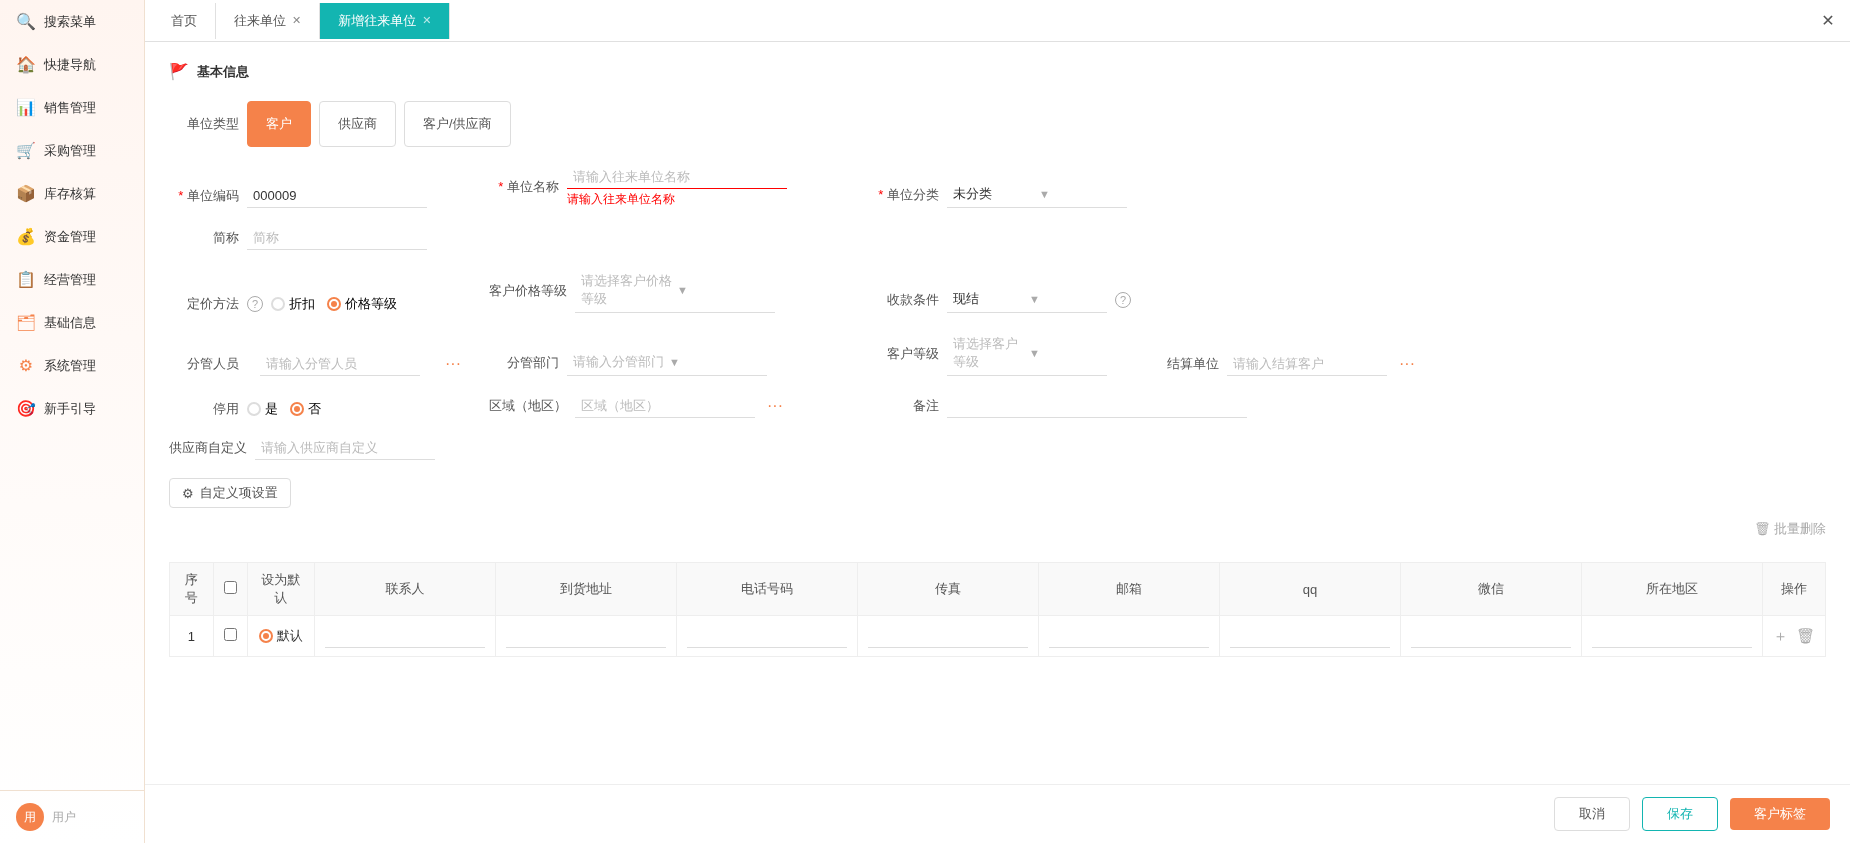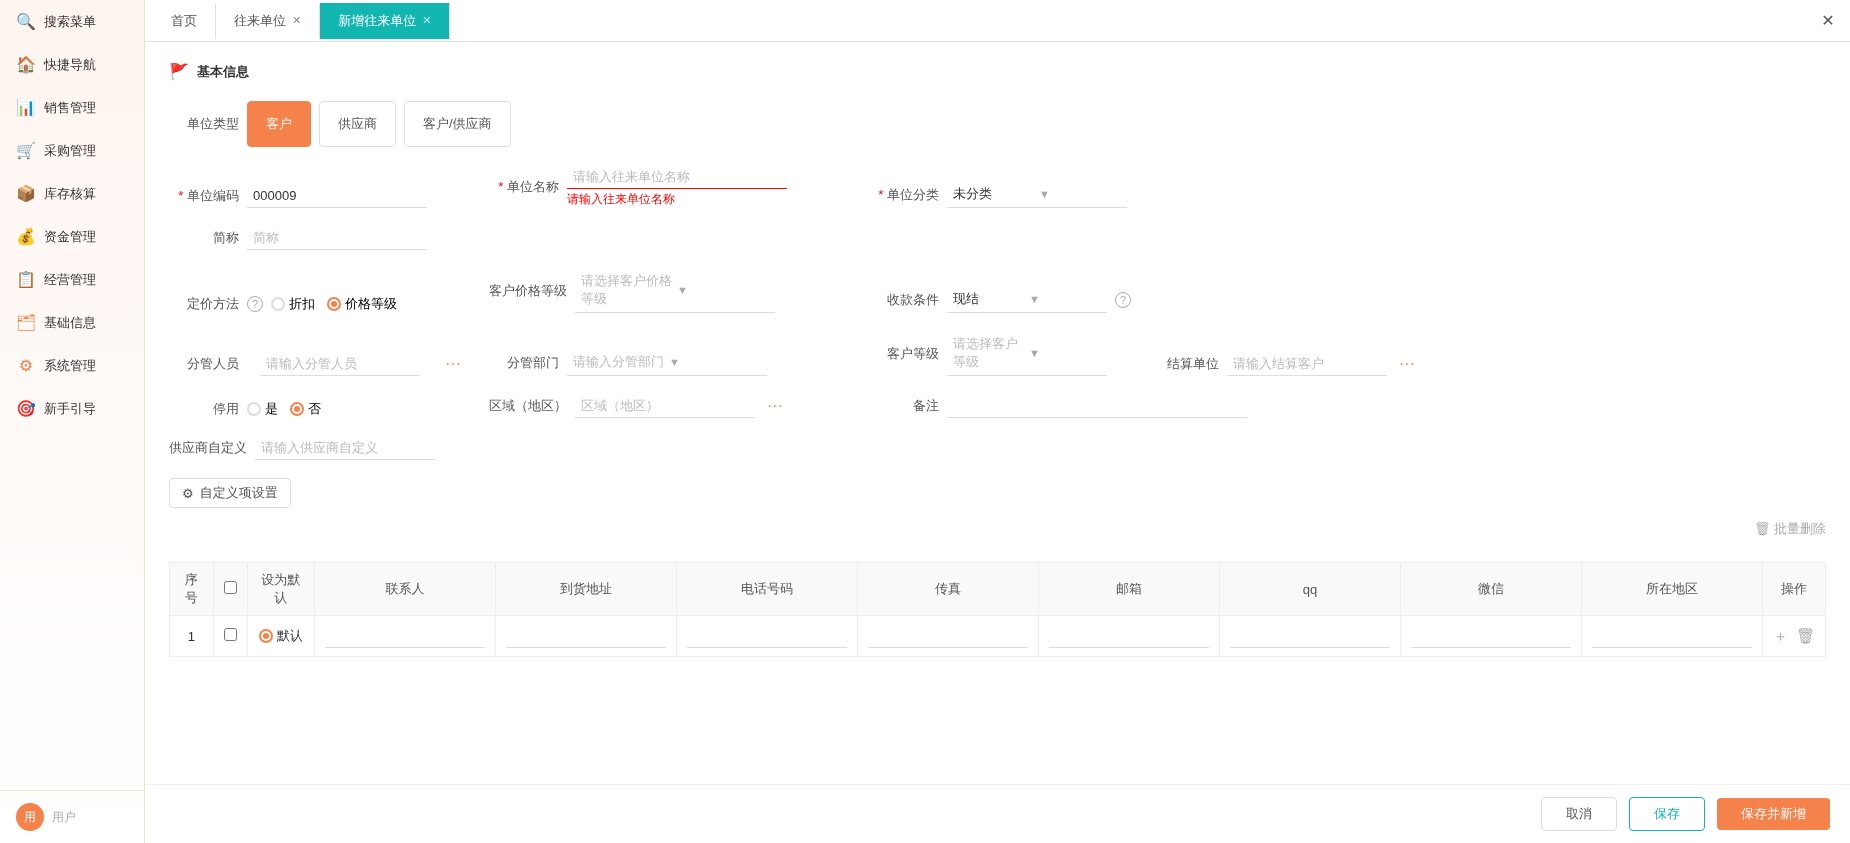--- a/index.html
+++ b/index.html
@@ -610,15 +610,15 @@
             </div>
           </td>
         </tr>
       </tbody>
     </table>
   </div>
 
   <div class="bottom-bar">
     <button class="btn-cancel">取消</button>
     <button class="btn-save">保存</button>
-    <button class="btn-save-new">保存并新增</button>
+    <button class="btn-save-new">客户标签</button>
   </div>
 </div>
 
 </body></html>

